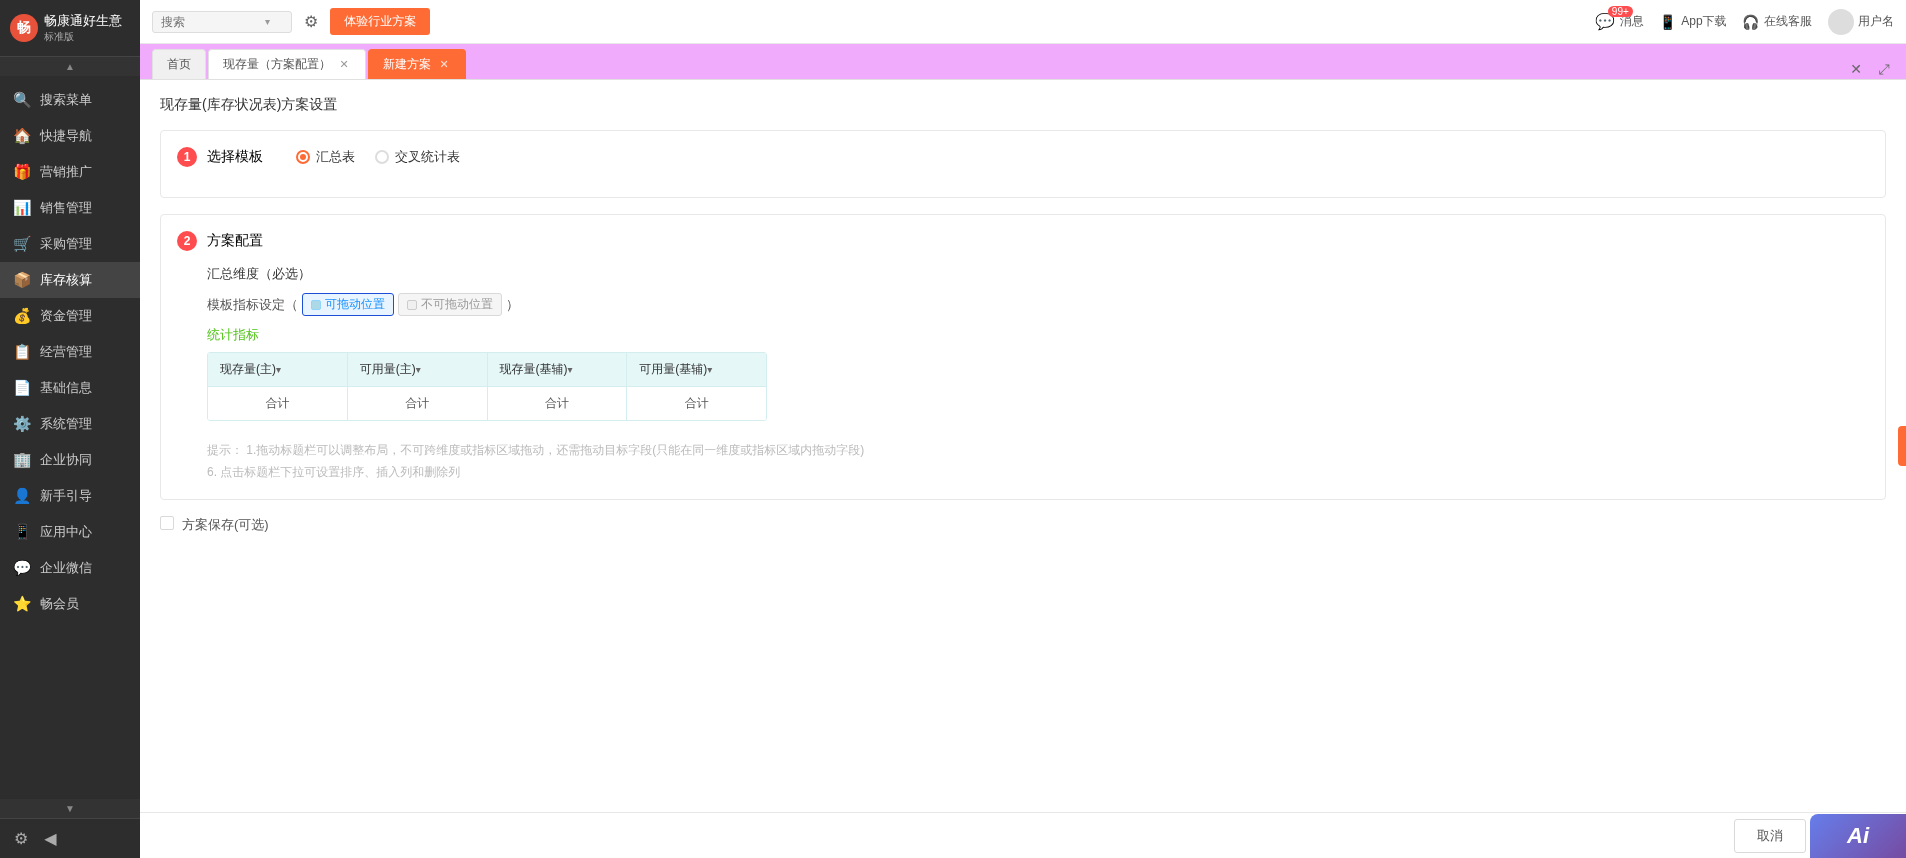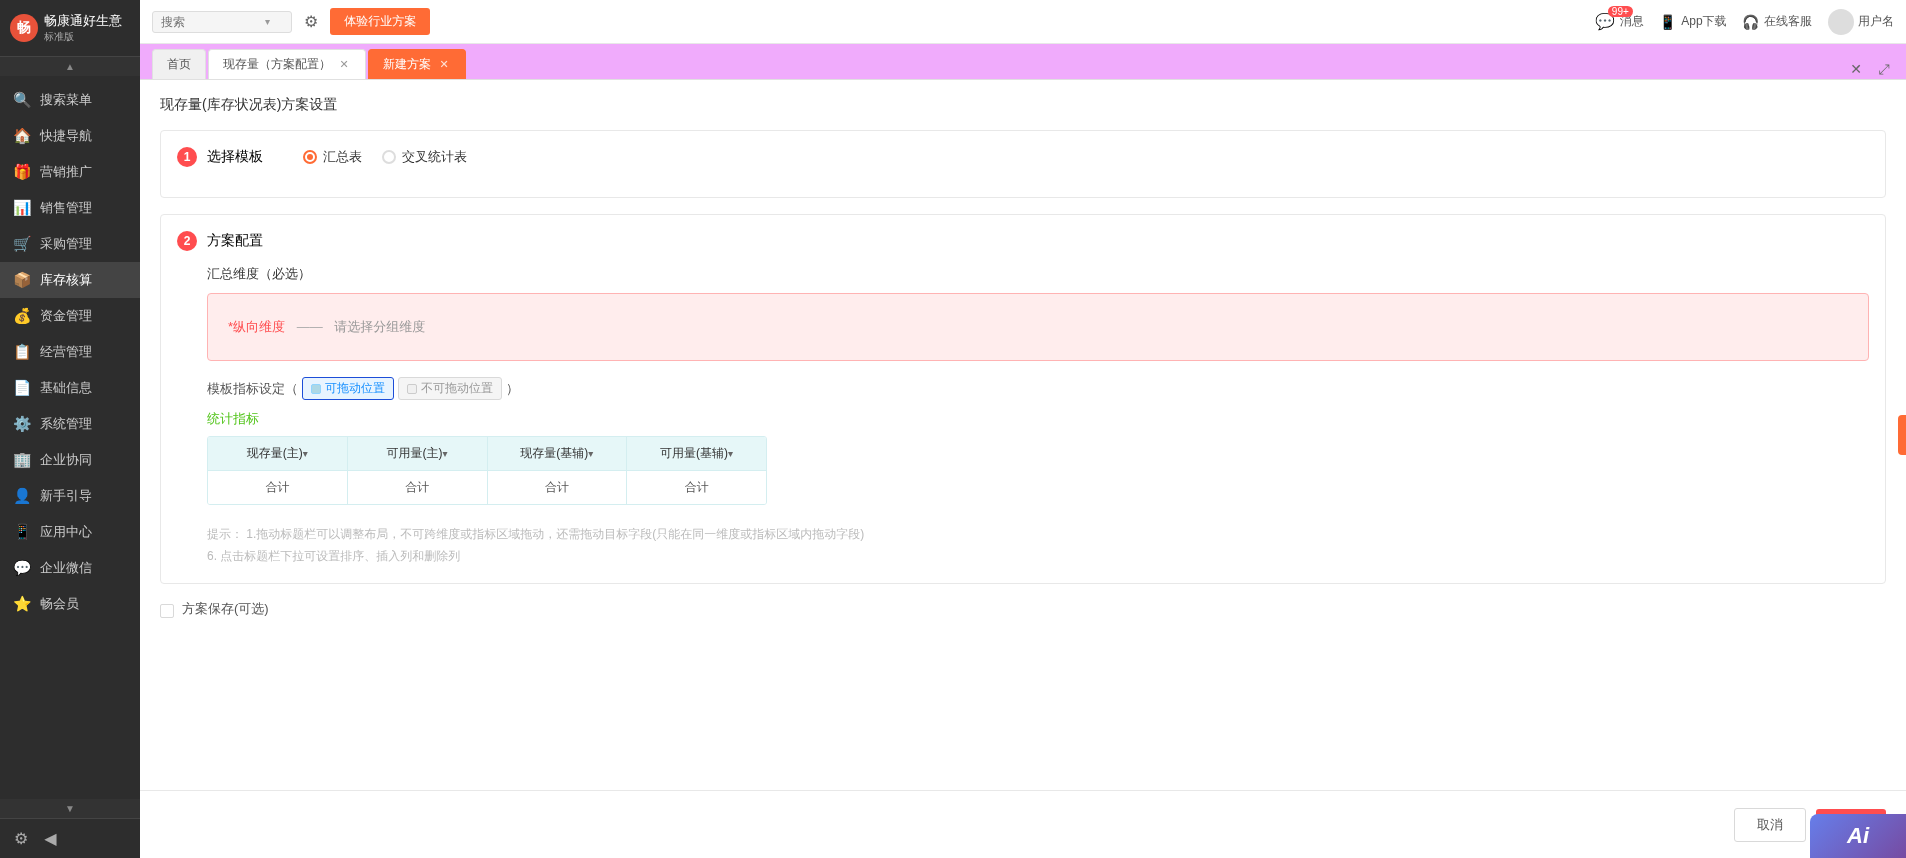--- a/index.html
+++ b/index.html
@@ -296,21 +296,21 @@
     }
     .section-title {
       font-size: 14px;
       color: #000000;
       font-weight: 500;
     }
     .radio-group {
       display: flex;
       align-items: flex-start;
       gap: 20px;
-      margin-left: 30px;
+      margin-left: 23px;
     }
     .radio-option {
       display: flex;
       align-items: center;
       gap: 6px;
       cursor: pointer;
       font-size: 13px;
       color: #333;
     }
     .radio-circle {
@@ -410,21 +410,21 @@
       background: #e6f7f8;
     }
     .stats-header-cell {
       flex: 1;
       padding: 8px 12px;
       font-size: 12px;
       color: #333;
       border-right: 1px solid #d4eef0;
       display: flex;
       align-items: center;
-      justify-content: center;
+      justify-content: flex-start;
       min-width: 130px;
     }
     .stats-header-cell:last-child { border-right: none; }
     .stats-data-row {
       display: flex;
       background: #fff;
       border-top: 1px solid #d4eef0;
     }
     .stats-data-cell {
       flex: 1;
@@ -443,40 +443,40 @@
       margin-left: 30px;
       margin-top: 16px;
       color: #bbb;
       font-size: 12px;
       line-height: 1.8;
     }
 
     
     .save-option {
       display: flex;
-      align-items: flex-end;
+      align-items: flex-start;
       gap: 8px;
       margin-top: 10px;
       font-size: 13px;
       color: #555;
     }
     .checkbox {
       width: 14px;
       height: 14px;
       border: 1px solid #d9d9d9;
       border-radius: 2px;
       background: #fff;
       display: flex;
       align-items: center;
       justify-content: center;
     }
 
     
     .footer-bar {
-      height: 68px;
+      height: 46px;
       background: #fff;
       border-top: 1px solid #e8e8e8;
       display: flex;
       align-items: center;
       justify-content: flex-end;
       padding: 0 20px;
       gap: 10px;
       flex-shrink: 0;
     }
     .cancel-btn {
@@ -689,29 +689,20 @@
     </div>
 
     <div class="section-card">
       <div class="section-header">
         <div class="section-number">2</div>
         <div class="section-title">方案配置</div>
       </div>
 
       <div class="config-label">汇总维度（必选）</div>
 
-      <div class="dimension-box">
-        <div class="dimension-row">
-          <span>
-            <span style="color:#ff4d4f;">*纵向维度</span>
-            <span style="color:#aaa;margin:0 8px;">——</span>
-            <span class="dimension-placeholder">请选择分组维度</span>
-          </span>
-        </div>
-      </div>
 
       <div class="indicator-label-row">
         <span>模板指标设定（</span>
         <span class="drag-badge">
           <span style="display:inline-block;width:10px;height:10px;background:#add8e6;border:1px solid #91d5ff;border-radius:2px;"></span>
           <span>可拖动位置</span>
         </span>
         <span class="no-drag-badge">
           <span style="display:inline-block;width:10px;height:10px;background:#f0f0f0;border:1px solid #ccc;border-radius:2px;"></span>
           <span>不可拖动位置</span>

